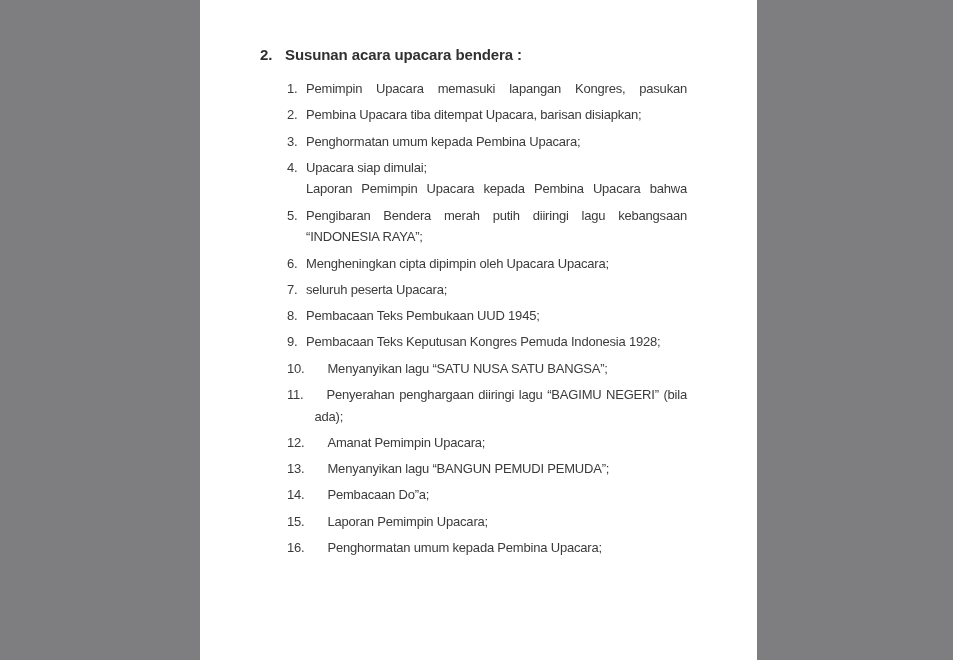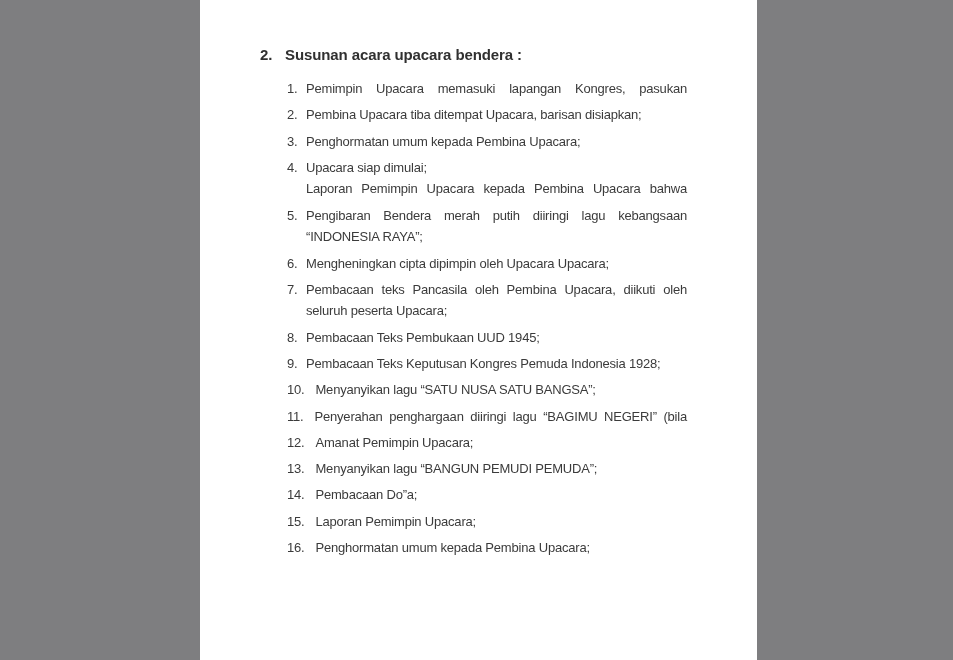--- a/index.html
+++ b/index.html
@@ -55,21 +55,21 @@
     color: var(--body-color, #3b3b3b);
     margin-bottom: 4.7px;
     letter-spacing: -0.2px;
   }
   .num {
     min-width: 11px;
     margin-right: 8px;
     white-space: nowrap;
   }
   .wide-num .num {
-    margin-right: 11px;
+    margin-right: 23px;
   }
   .txt {
     flex: 1;
     min-width: 0;
   }
   .line.just {
     text-align: justify;
     text-align-last: justify;
   }
   .wide-num .line + .line {
@@ -121,21 +121,20 @@
           </li>
           <li class="item">
             <span class="num">6.</span>
             <div class="txt">
               <div class="line">Mengheningkan cipta dipimpin oleh Upacara Upacara;</div>
             </div>
           </li>
           <li class="item">
             <span class="num">7.</span>
             <div class="txt">
-              <div class="line just">Pembacaan teks Pancasila oleh Pembina Upacara, diikuti oleh</div>
               <div class="line">seluruh peserta Upacara;</div>
             </div>
           </li>
           <li class="item">
             <span class="num">8.</span>
             <div class="txt">
               <div class="line">Pembacaan Teks Pembukaan UUD 1945;</div>
             </div>
           </li>
           <li class="item">
@@ -147,20 +146,21 @@
           <li class="item wide-num">
             <span class="num">10.</span>
             <div class="txt">
               <div class="line">Menyanyikan lagu “SATU NUSA SATU BANGSA”;</div>
             </div>
           </li>
           <li class="item wide-num">
             <span class="num">11.</span>
             <div class="txt">
               <div class="line just">Penyerahan penghargaan diiringi lagu “BAGIMU NEGERI” (bila</div>
+              <div class="line">ada);</div>
             </div>
           </li>
           <li class="item wide-num">
             <span class="num">12.</span>
             <div class="txt">
               <div class="line">Amanat Pemimpin Upacara;</div>
             </div>
           </li>
           <li class="item wide-num">
             <span class="num">13.</span>

